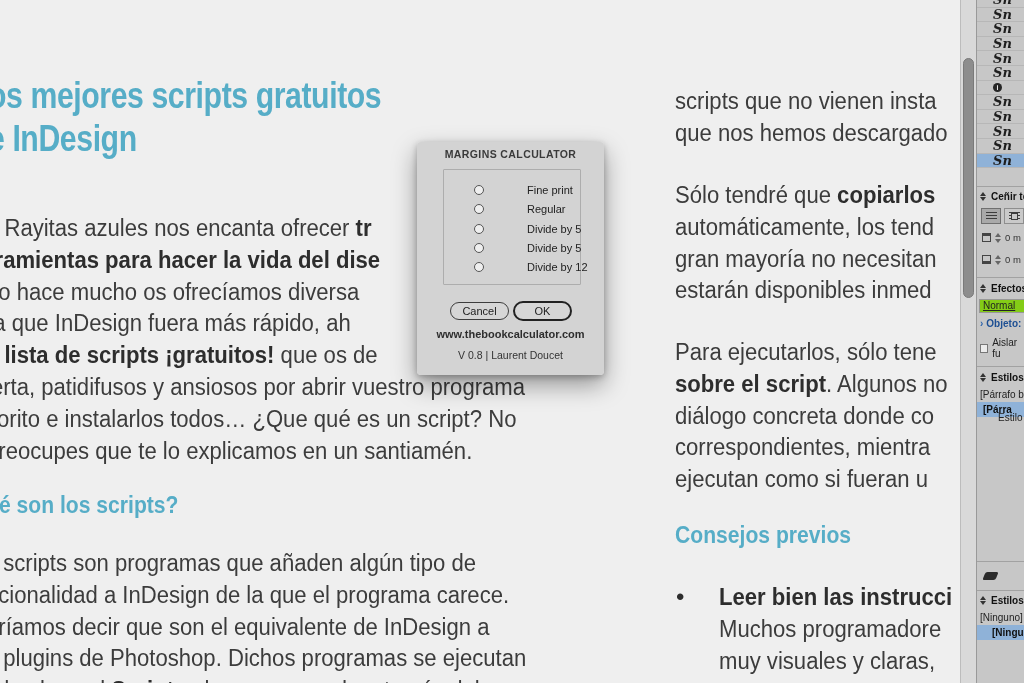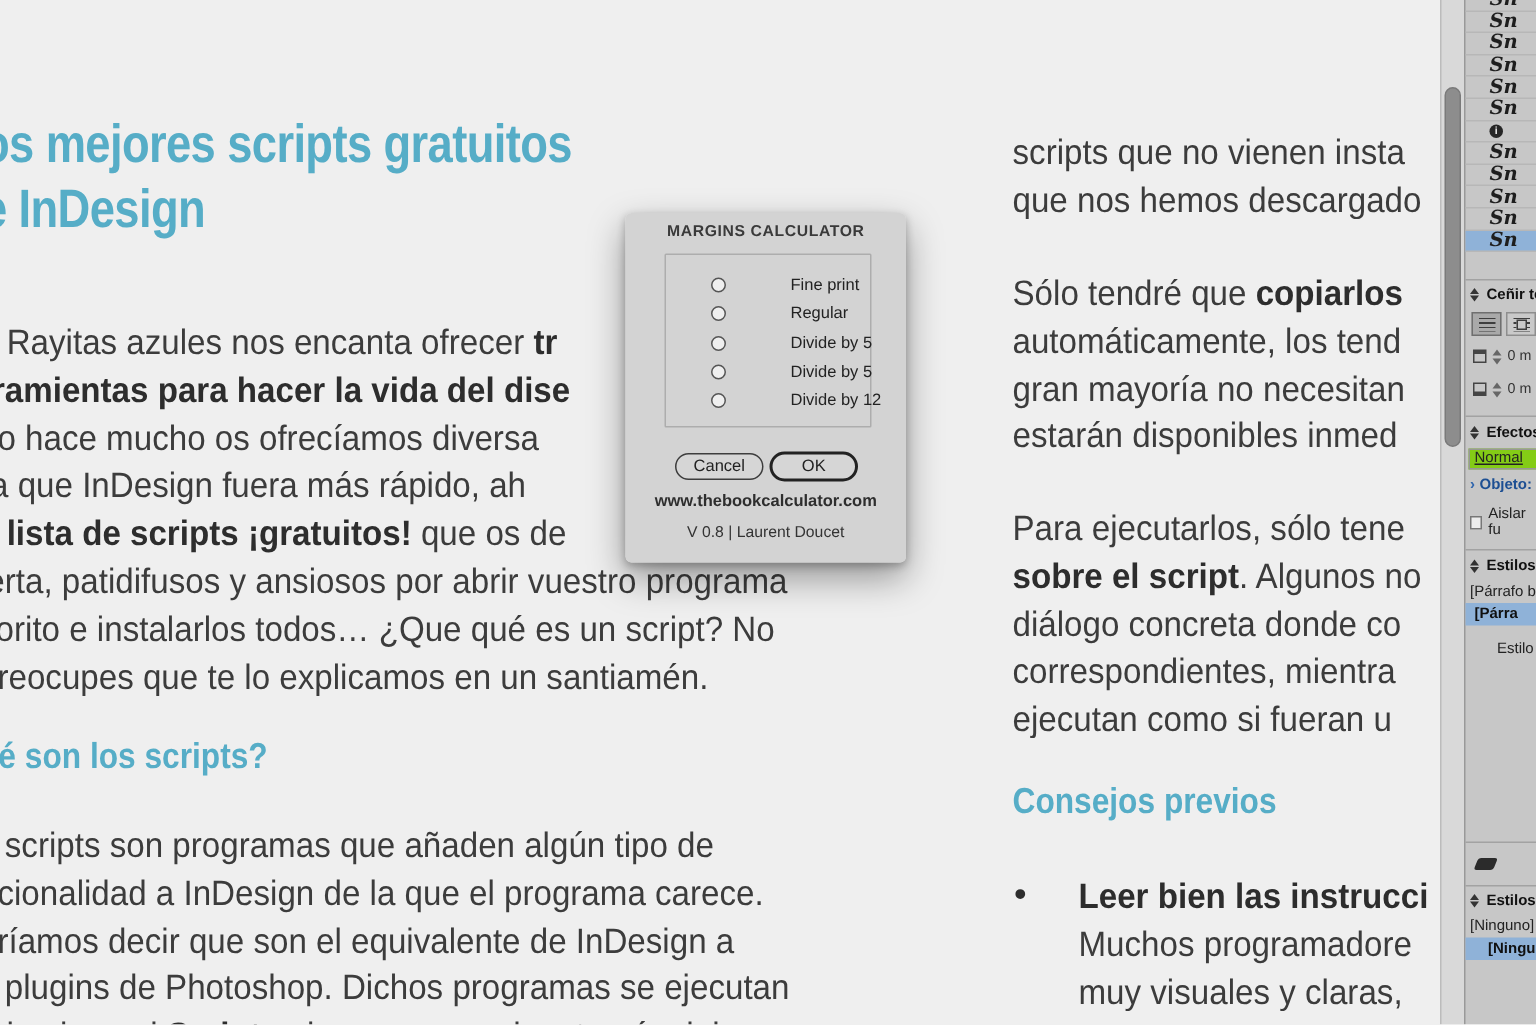--- a/index.html
+++ b/index.html
@@ -274,21 +274,21 @@
     </div>
 
     <div class="sep" style="top:366px"></div>
 
     <div class="phead" style="top:372px">
       <span class="pcaret"></span>
       <span>Estilos d</span>
     </div>
     <div class="prow" style="top:388px;padding-left:3px">[Párrafo bási</div>
     <div class="prow selrow sel-bg" style="top: 402px; padding-left: 6px; background: rgb(143, 178, 216);">[Párra</div>
-    <div class="prow" style="top:426px;padding-left:21px">Estilo </div>
+    <div class="prow" style="top:411px;padding-left:21px">Estilo </div>
 
     <div class="sep" style="top:561px"></div>
     <div class="pen" style="top:572px"></div>
     <div class="sep" style="top:590px"></div>
 
     <div class="phead" style="top:595px">
       <span class="pcaret"></span>
       <span>Estilos d</span>
     </div>
     <div class="prow" style="top:611px;padding-left:3px">[Ninguno]</div>

